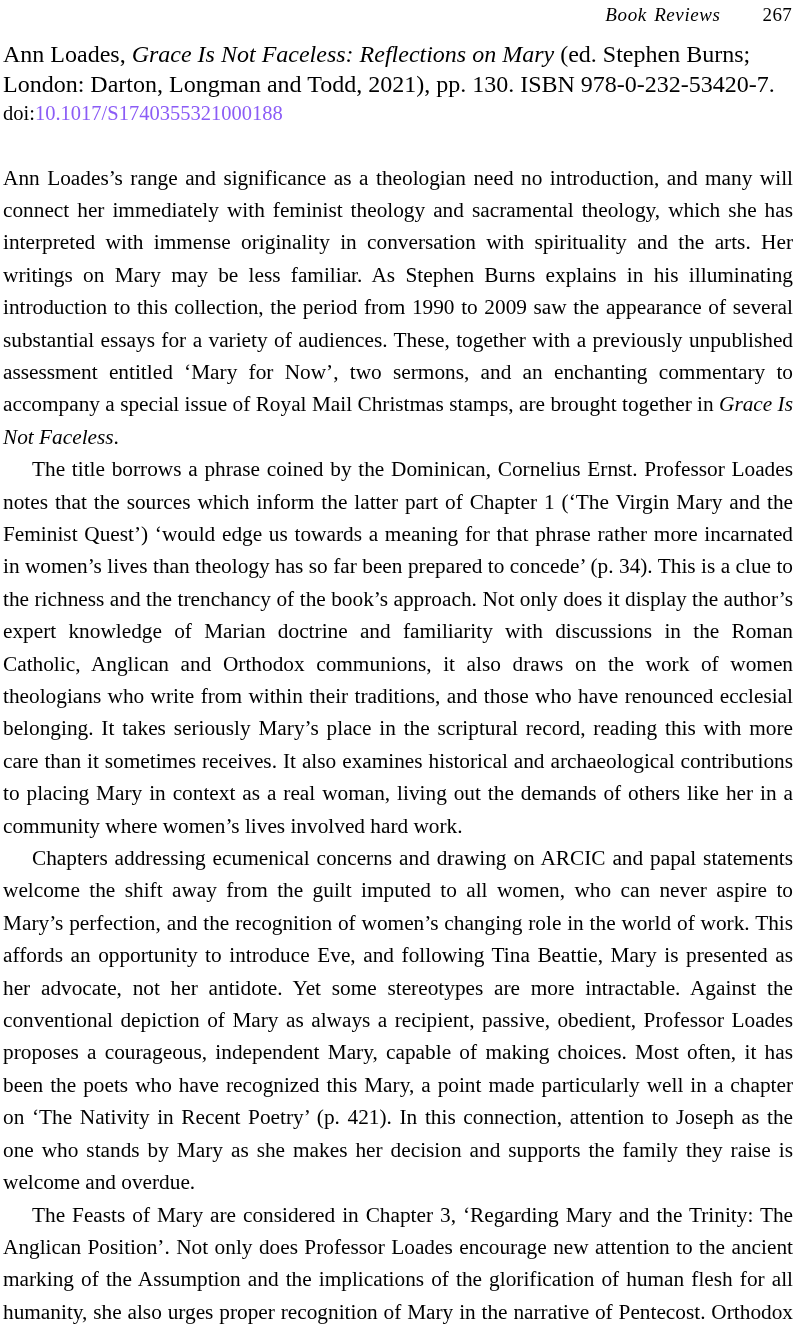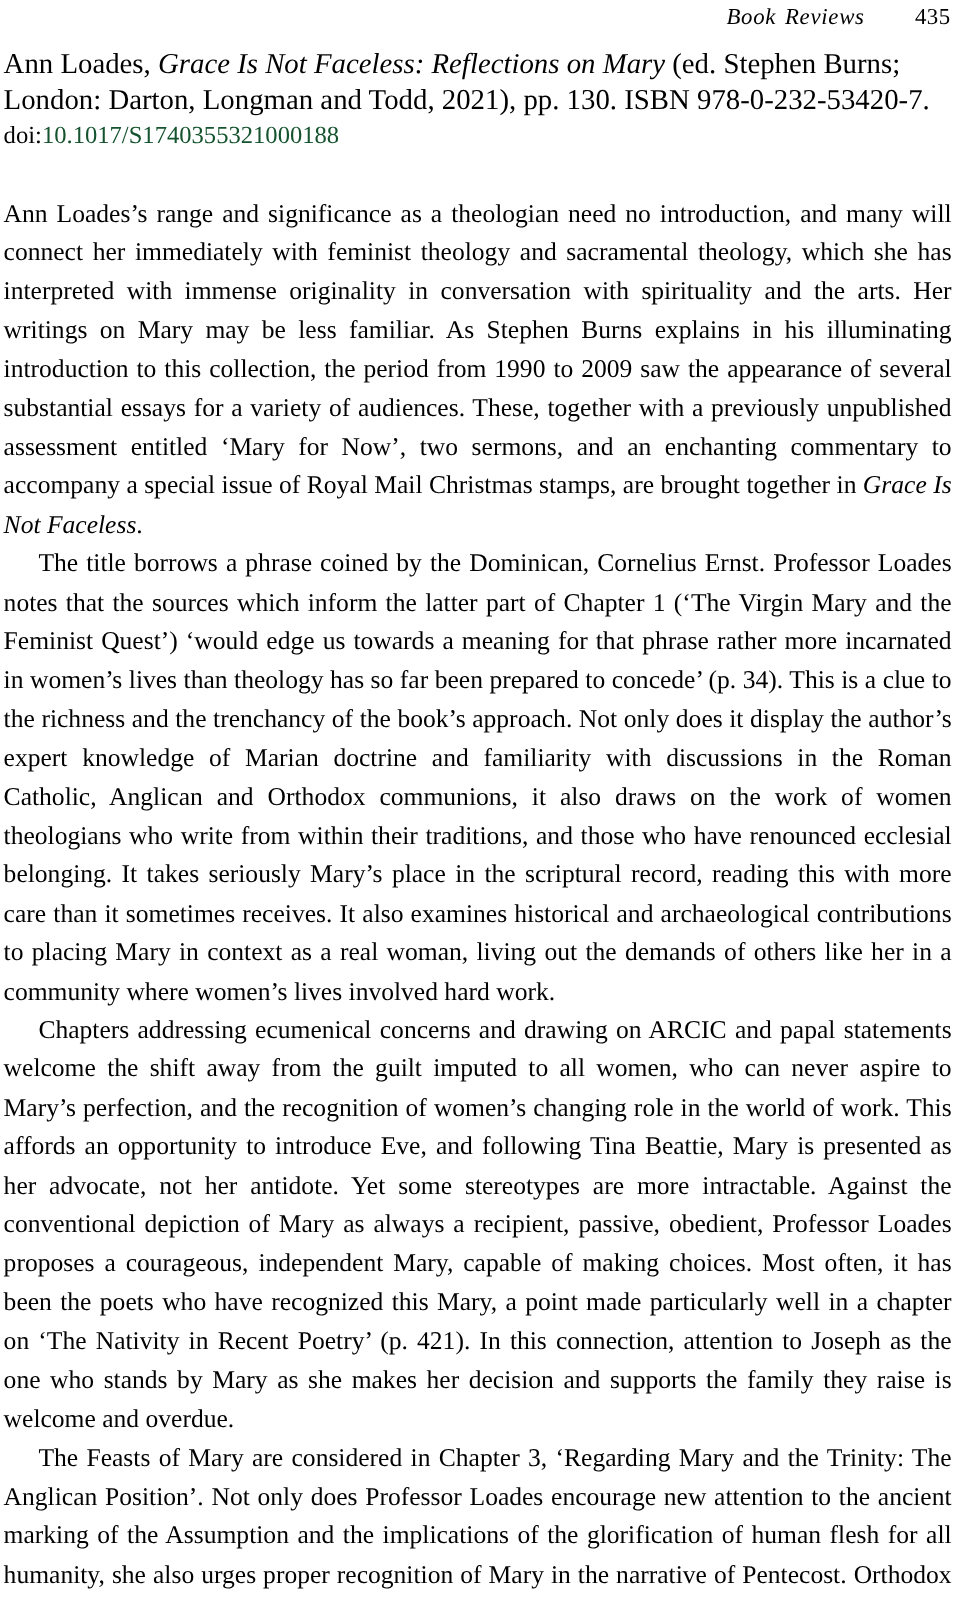--- a/index.html
+++ b/index.html
@@ -88,29 +88,29 @@
     font-style: italic;
   }
 </style>
 </head>
 <body>
 
 <div class="page">
 
   <div class="running-head">
     <span class="rh-title">Book Reviews</span>
-    <span class="rh-pageno">435</span>
+    <span class="rh-pageno">267</span>
   </div>
 
   <div class="citation">
     <span class="cite-line">Ann Loades, </span><span class="work-title">Grace Is Not Faceless: Reflections on Mary</span><span> (ed. Stephen Burns; London: Darton, Longman and Todd, 2021), pp. 130. ISBN 978-0-232-53420-7.</span>
   </div>
 
   <div class="doi-line">
-    <span>doi:</span><a class="doi-link" href="#" style="color: #14532d;">10.1017/S1740355321000188</a>
+    <span>doi:</span><a class="doi-link" href="#" style="color: #8b5cf6;">10.1017/S1740355321000188</a>
   </div>
 
   <div class="body-copy">
       <p><span>Ann Loades’s range and significance as a theologian need no introduction, and many will connect her immediately with feminist theology and sacramental theology, which she has interpreted with immense originality in conversation with spirituality and the arts. Her writings on Mary may be less familiar. As Stephen Burns explains in his illuminating introduction to this collection, the period from 1990 to 2009 saw the appearance of several substantial essays for a variety of audiences. These, together with a previously unpublished assessment entitled ‘Mary for Now’, two sermons, and an enchanting commentary to accompany a special issue of Royal Mail Christmas stamps, are brought together in </span><span class="ital">Grace Is Not Faceless</span><span>.</span></p>
       <p class="indented"><span>The title borrows a phrase coined by the Dominican, Cornelius Ernst. Professor Loades notes that the sources which inform the latter part of Chapter 1 (‘The Virgin Mary and the Feminist Quest’) ‘would edge us towards a meaning for that phrase rather more incarnated in women’s lives than theology has so far been prepared to concede’ (p. 34). This is a clue to the richness and the trenchancy of the book’s approach. Not only does it display the author’s expert knowledge of Marian doctrine and familiarity with discussions in the Roman Catholic, Anglican and Orthodox communions, it also draws on the work of women theologians who write from within their traditions, and those who have renounced ecclesial belonging. It takes seriously Mary’s place in the scriptural record, reading this with more care than it sometimes receives. It also examines historical and archaeological contributions to placing Mary in context as a real woman, living out the demands of others like her in a community where women’s lives involved hard work.</span></p>
       <p class="indented"><span>Chapters addressing ecumenical concerns and drawing on ARCIC and papal statements welcome the shift away from the guilt imputed to all women, who can never aspire to Mary’s perfection, and the recognition of women’s changing role in the world of work. This affords an opportunity to introduce Eve, and following Tina Beattie, Mary is presented as her advocate, not her antidote. Yet some stereotypes are more intractable. Against the conventional depiction of Mary as always a recipient, passive, obedient, Professor Loades proposes a courageous, independent Mary, capable of making choices. Most often, it has been the poets who have recognized this Mary, a point made particularly well in a chapter on ‘The Nativity in Recent Poetry’ (p. 421). In this connection, attention to Joseph as the one who stands by Mary as she makes her decision and supports the family they raise is welcome and overdue.</span></p>
       <p class="indented"><span>The Feasts of Mary are considered in Chapter 3, ‘Regarding Mary and the Trinity: The Anglican Position’. Not only does Professor Loades encourage new attention to the ancient marking of the Assumption and the implications of the glorification of human flesh for all humanity, she also urges proper recognition of Mary in the narrative of Pentecost. Orthodox iconography has always depicted Mary in the midst of the disciples as the tongues of flame descend. She is the only human being twice graced by the Spirit and there is a strong case for seeing her in close connection with the Trinity.</span></p>
     </div>
 
 </div>

